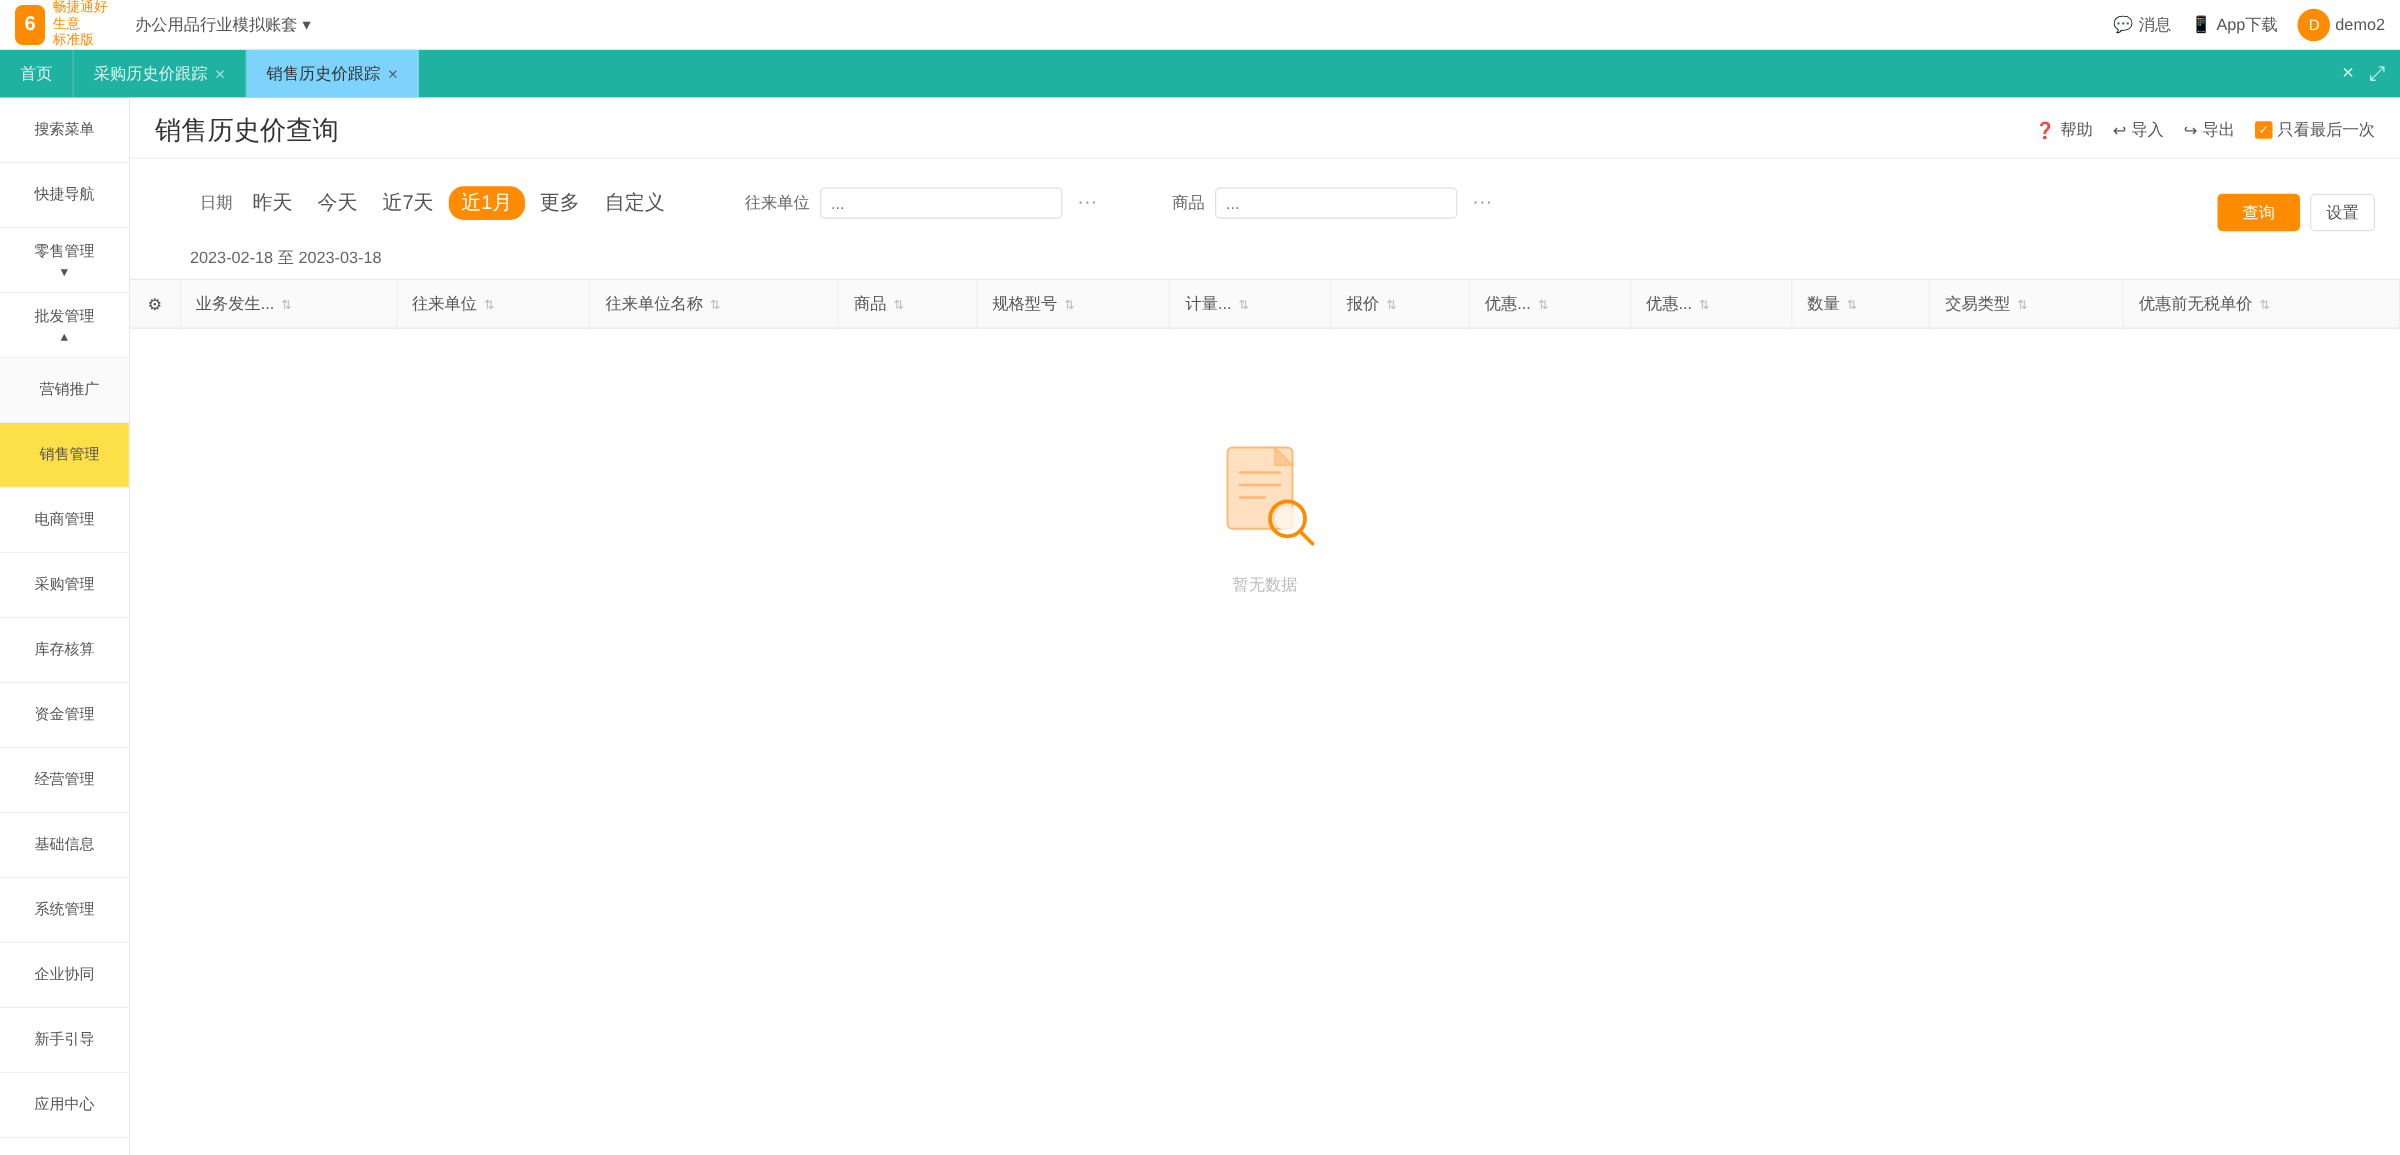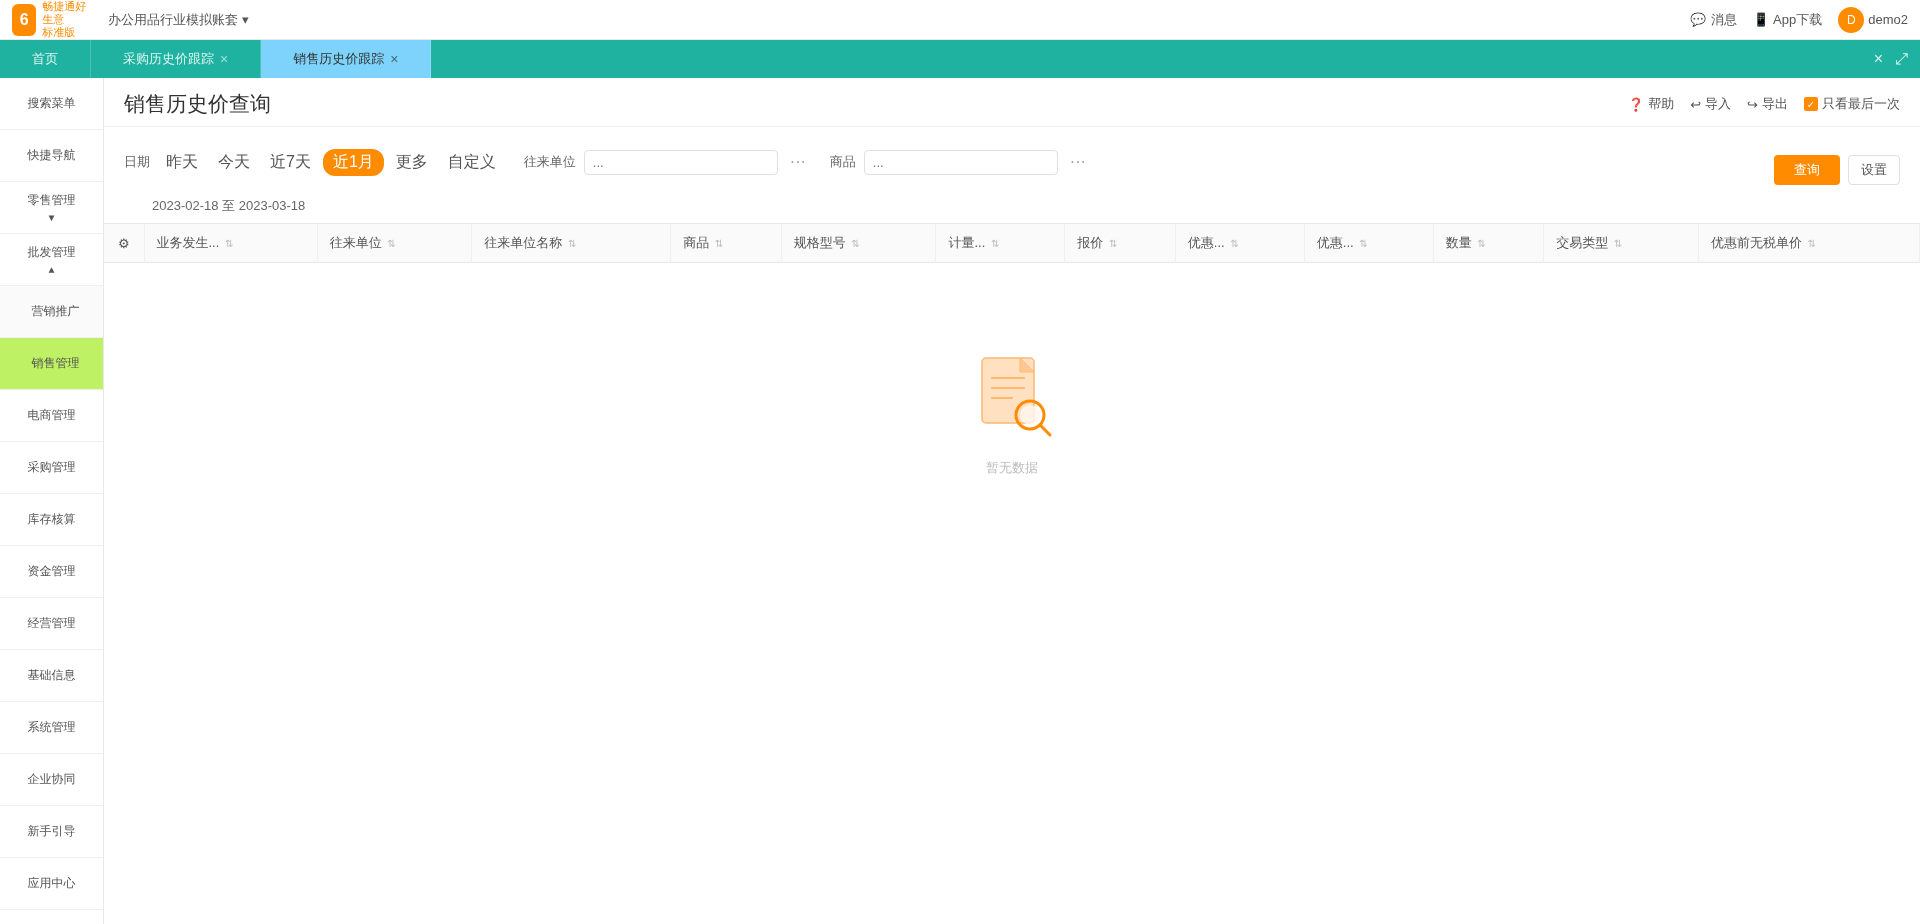--- a/index.html
+++ b/index.html
@@ -83,21 +83,21 @@
     .tab-bar {
       height: 38px;
       background: #20b2a0;
       display: flex;
       align-items: stretch;
       flex-shrink: 0;
     }
     .tab-item {
       display: flex;
       align-items: center;
-      padding: 0 32px;
+      padding: 0 16px;
       cursor: pointer;
       font-size: 13px;
       color: rgba(255,255,255,0.85);
       gap: 6px;
       white-space: nowrap;
       border-right: 1px solid rgba(255,255,255,0.2);
     }
     .tab-item.active {
       background: #7dd3fc;
       color: #333;
@@ -219,20 +219,21 @@
       display: flex;
       align-items: center;
       gap: 20px;
       flex-shrink: 0;
       flex-wrap: wrap;
     }
     .filter-group {
       display: flex;
       align-items: center;
       gap: 8px;
+      margin-left: 36px;
     }
     .filter-label {
       color: #666;
       font-size: 13px;
       white-space: nowrap;
     }
     .date-options {
       display: flex;
       align-items: center;
       gap: 4px;
@@ -414,21 +415,21 @@
       <span>零售管理</span>
       <span class="sidebar-arrow">▼</span>
     </div>
     <div class="sidebar-item has-arrow">
       <span>批发管理</span>
       <span class="sidebar-arrow">▲</span>
     </div>
     <div class="sidebar-item" style="padding-left:12px; background:#fafafa;">
       <span>营销推广</span>
     </div>
-    <div class="sidebar-item" style="padding-left:12px; background:#bef264;">
+    <div class="sidebar-item" style="padding-left:12px; background:#fde047;">
       <span>销售管理</span>
     </div>
     <div class="sidebar-item">
       <span>电商管理</span>
     </div>
     <div class="sidebar-item">
       <span>采购管理</span>
     </div>
     <div class="sidebar-item">
       <span>库存核算</span>

